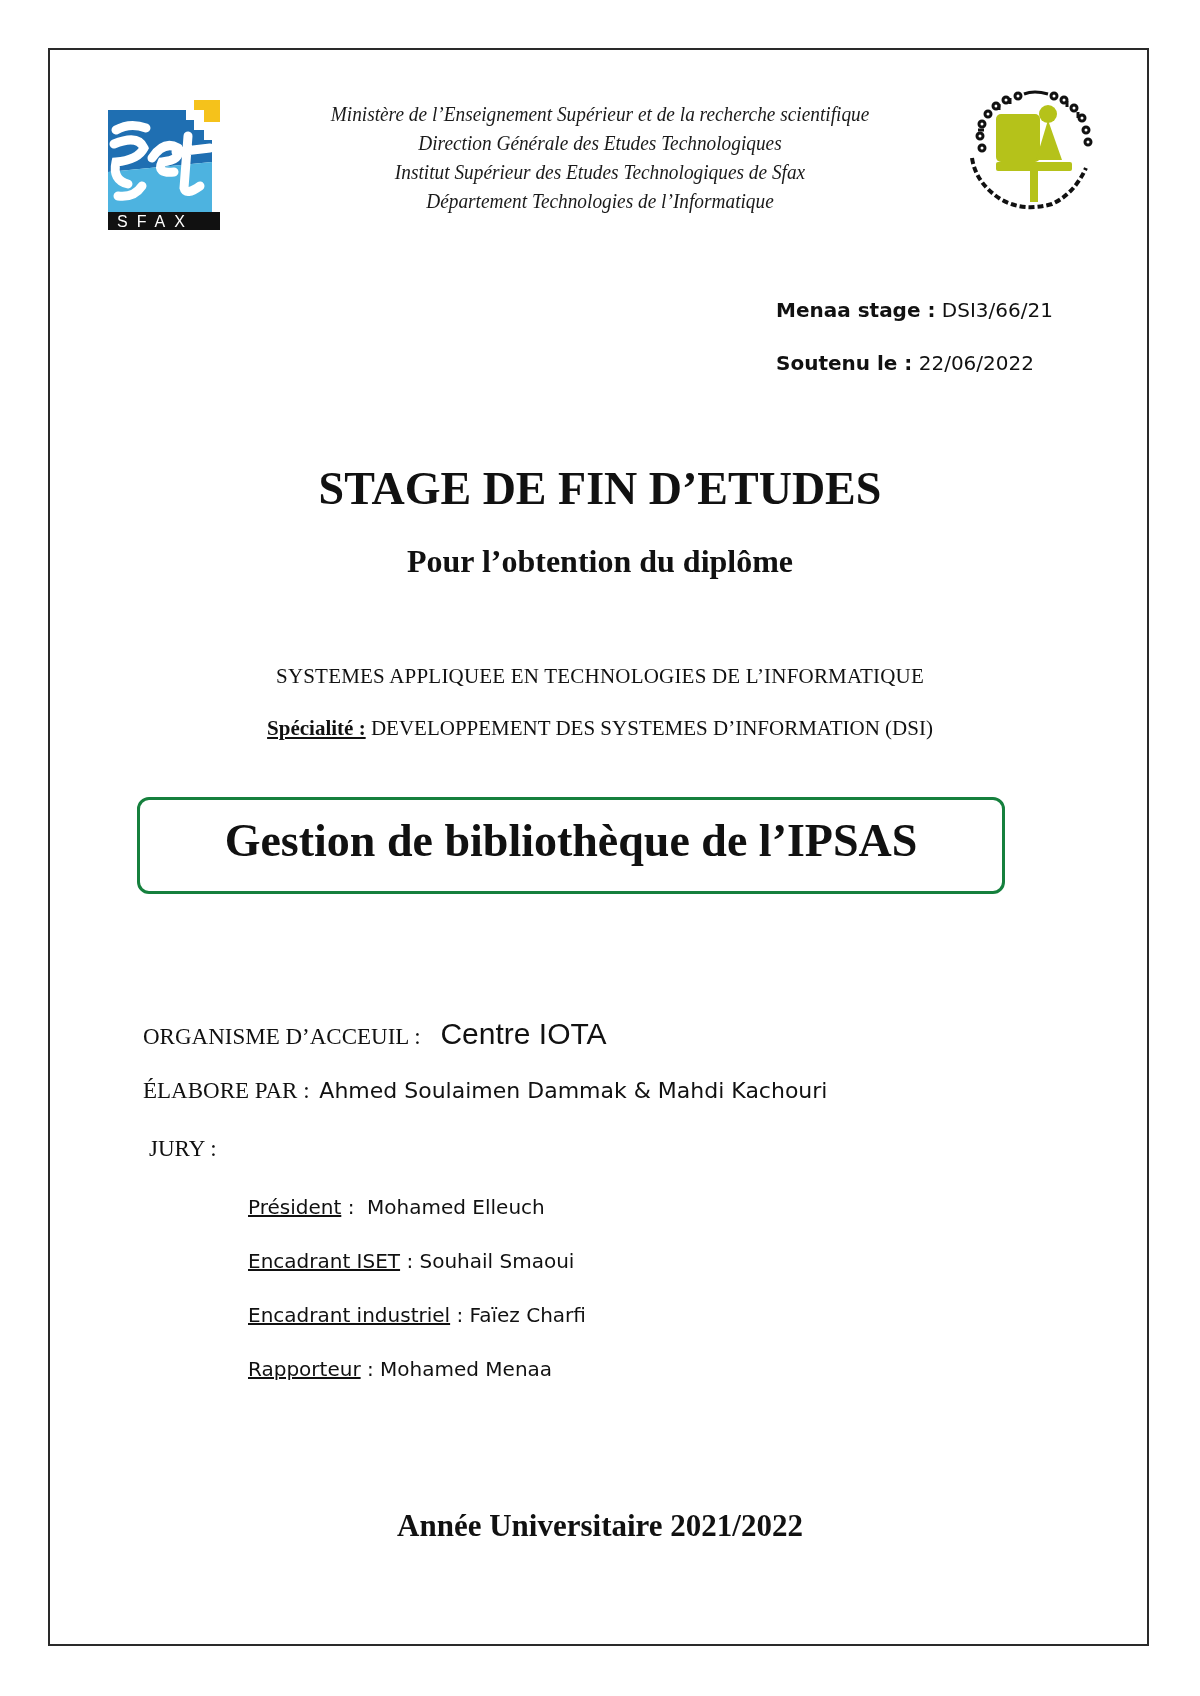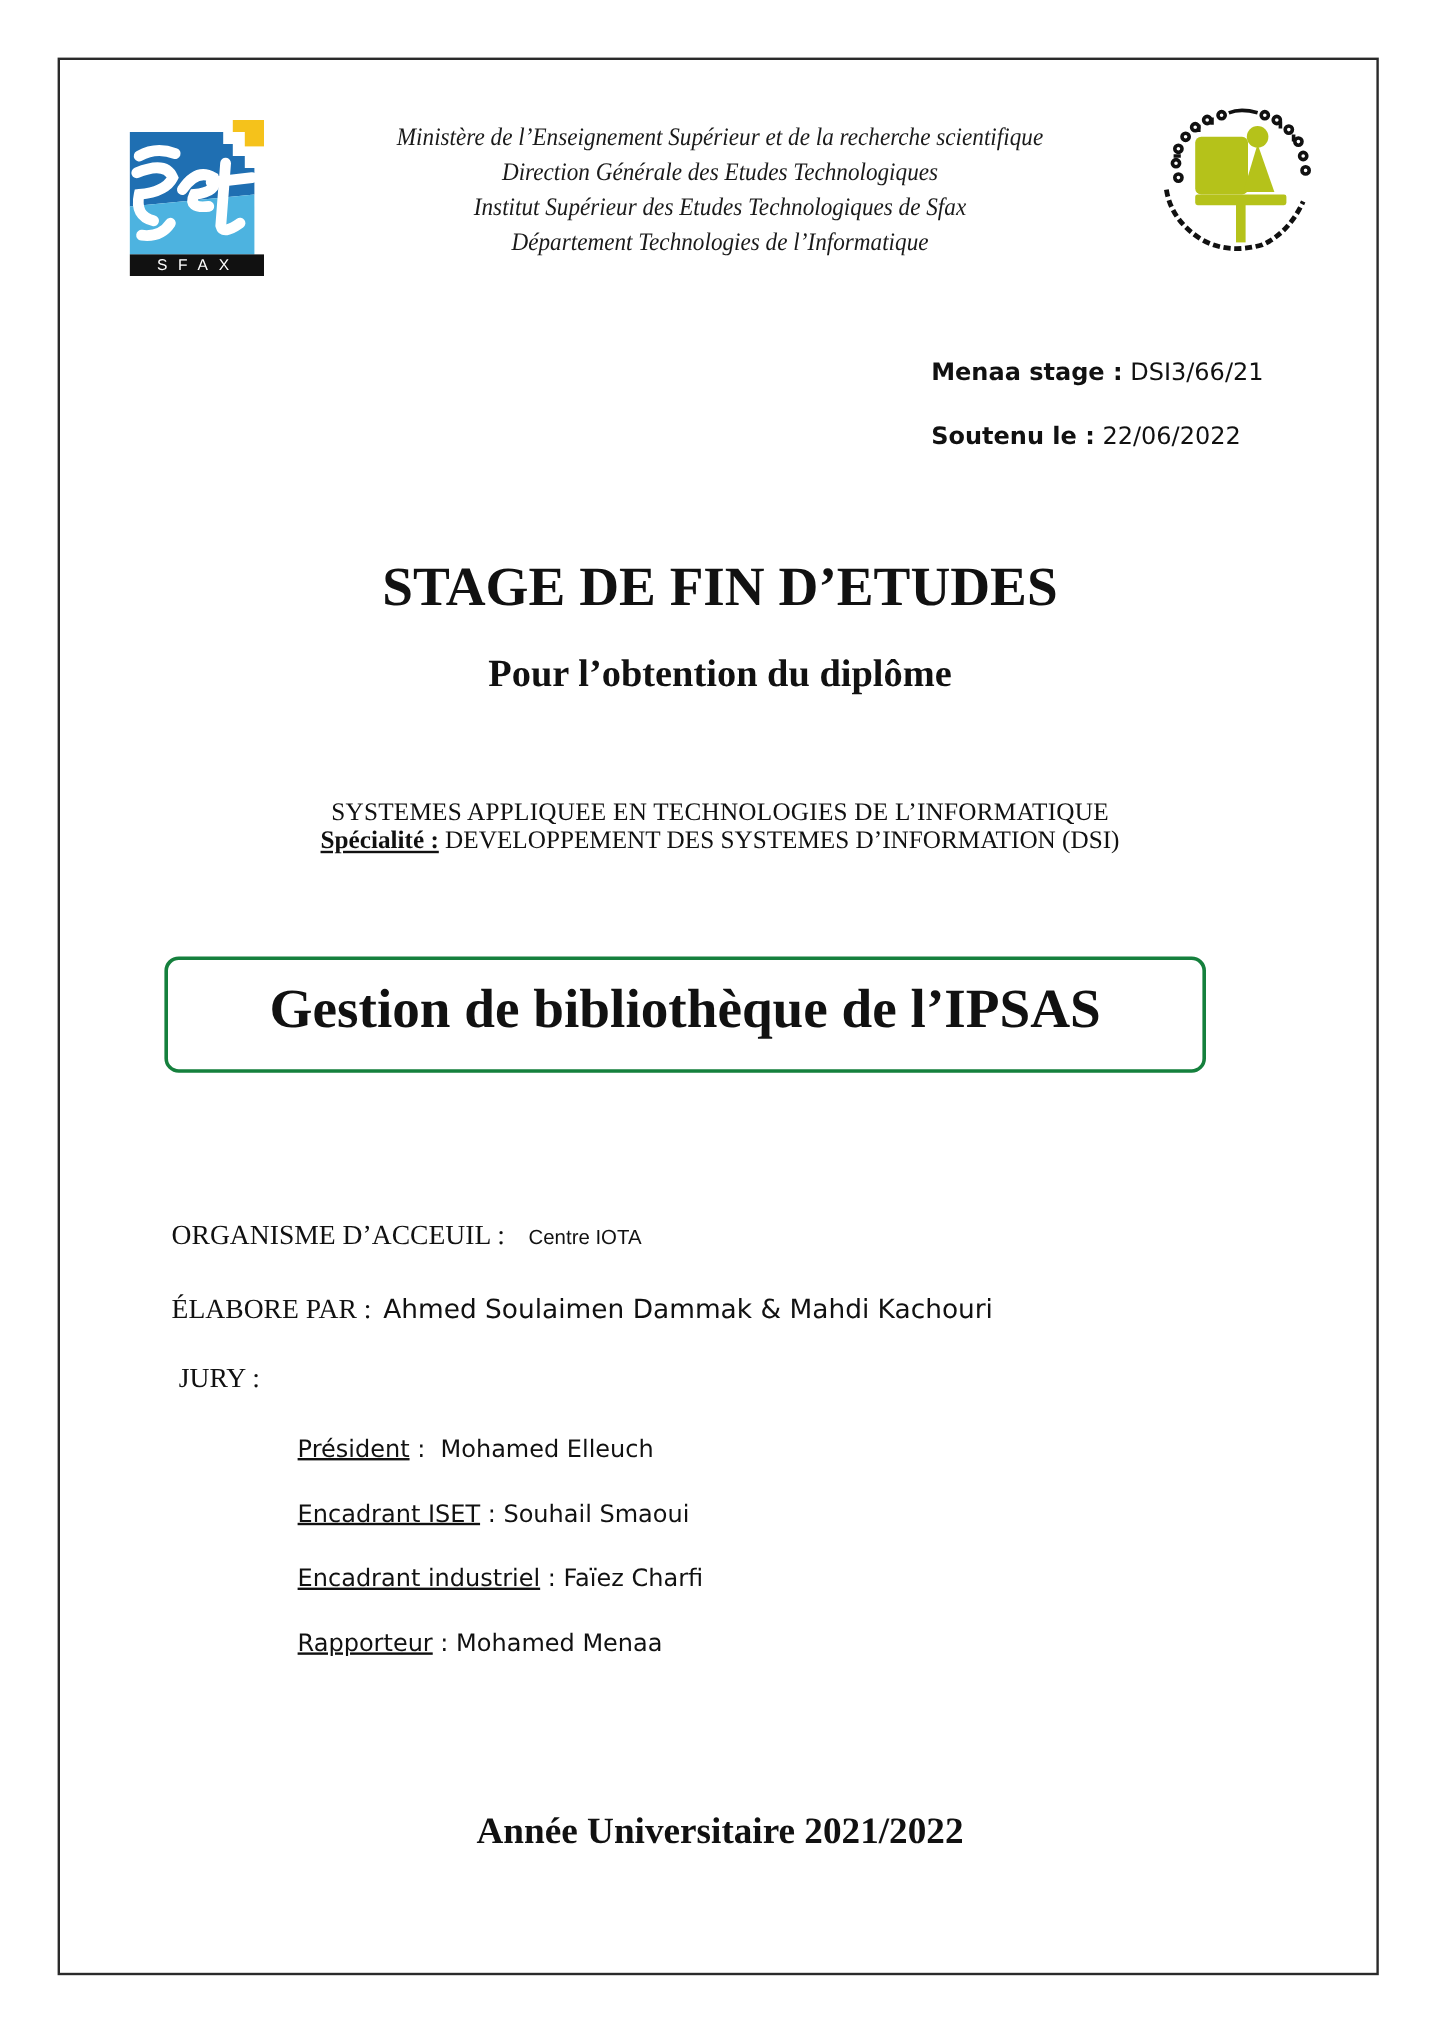--- a/index.html
+++ b/index.html
@@ -23,33 +23,33 @@
   }
   .header-lines div { white-space: nowrap; }
 
   .meta { left: 776px; font-size: 20px; color: #111; font-weight: normal; white-space: nowrap; }
   .meta b { font-weight: bold; }
 
   .main-title { left: 0; width: 1200px; top: 462px; text-align: center; font-weight: bold; font-size: 46px; color: #111; }
   .sub-title { left: 0; width: 1200px; top: 543px; text-align: center; font-weight: bold; font-size: 32px; color: #111; }
 
   .licence { left: 0; width: 1200px; top: 664px; text-align: center; font-size: 21px; color: #111; letter-spacing: 0.2px; }
-  .speciality { left: 0; width: 1200px; top: 688px; text-align: center; font-size: 21px; color: #111; }
+  .speciality { left: 0; width: 1200px; top: 716px; text-align: center; font-size: 21px; color: #111; }
   .speciality .lbl { font-weight: bold; text-decoration: underline; }
 
   .project-box {
     left: 137px; top: 797px; width: 868px; height: 97px; box-sizing: border-box;
     border: 3px solid #15803d; border-radius: 12px;
     display: flex; align-items: flex-start; justify-content: center;
   }
   .project-title { font-weight: bold; font-size: 46px; color: #111; margin-top: 14px; white-space: nowrap; }
 
   .row { left: 143px; font-size: 23px; color: #111; white-space: nowrap; }
   .row .lbl { font-weight: normal; font-family: "Liberation Serif", "DejaVu Serif", serif; text-align: right; }
-  .row .val-sans { font-family: "Liberation Sans", sans-serif; font-size: 17px; margin-top: 39px; }
+  .row .val-sans { font-family: "Liberation Sans", sans-serif; font-size: 30px; margin-top: 39px; }
   .row .val-dv { font-family: "DejaVu Sans", sans-serif; font-size: 22px; }
 
   .jury-item { left: 248px; font-size: 20px; color: #111; white-space: nowrap; }
   .jury-item .lbl { text-decoration: underline; text-align: center; }
 
   .year { left: 0; width: 1200px; top: 1508px; text-align: center; font-weight: bold; font-size: 31px; color: #111; }
 </style>
 </head>
 <body>
 
@@ -59,21 +59,21 @@
   <svg width="112" height="130" viewBox="0 0 112 130">
     <rect x="96" y="0" width="16" height="22" fill="#f5c21b"></rect>
     <rect x="86" y="0" width="26" height="10" fill="#f5c21b"></rect>
     <path d="M0 10 L78 10 L78 20 L86 20 L86 30 L96 30 L96 40 L104 40 L104 62 L0 72 Z" fill="#1f6fb2"></path>
     <path d="M0 72 L104 62 L104 112 L0 112 Z" fill="#4db3e0"></path>
     <path d="M8 30 Q22 22 38 28 M6 44 Q30 34 36 48 Q30 60 8 62 Q4 80 20 84 M10 96 Q26 98 34 86" stroke="#ffffff" stroke-width="9" fill="none" stroke-linecap="round"></path>
     <path d="M44 58 Q56 40 70 48 Q74 60 54 62 Q48 74 66 72" stroke="#ffffff" stroke-width="9" fill="none" stroke-linecap="round"></path>
     <path d="M80 36 L76 88 Q78 96 92 86 M68 52 L102 48" stroke="#ffffff" stroke-width="9" fill="none" stroke-linecap="round"></path>
     <rect x="0" y="112" width="112" height="18" fill="#111111"></rect>
   </svg>
-  <div class="abs sans2" style="left:0;top:113px;width:92px;text-align:right;color:#fff;font-size:13px;letter-spacing:9px;text-indent:9px;">SFAX</div>
+  <div class="abs sans2" style="left:0;top:113px;width:92px;text-align:left;color:#fff;font-size:16px;letter-spacing:9px;text-indent:9px;">SFAX</div>
 </div>
 
 <div class="abs header-lines serif">
   <div>Ministère de l’Enseignement Supérieur et de la recherche scientifique</div>
   <div>Direction Générale des Etudes Technologiques</div>
   <div>Institut Supérieur des Etudes Technologiques de Sfax</div>
   <div>Département Technologies de l’Informatique</div>
 </div>
 
 <div class="abs dept-logo">

